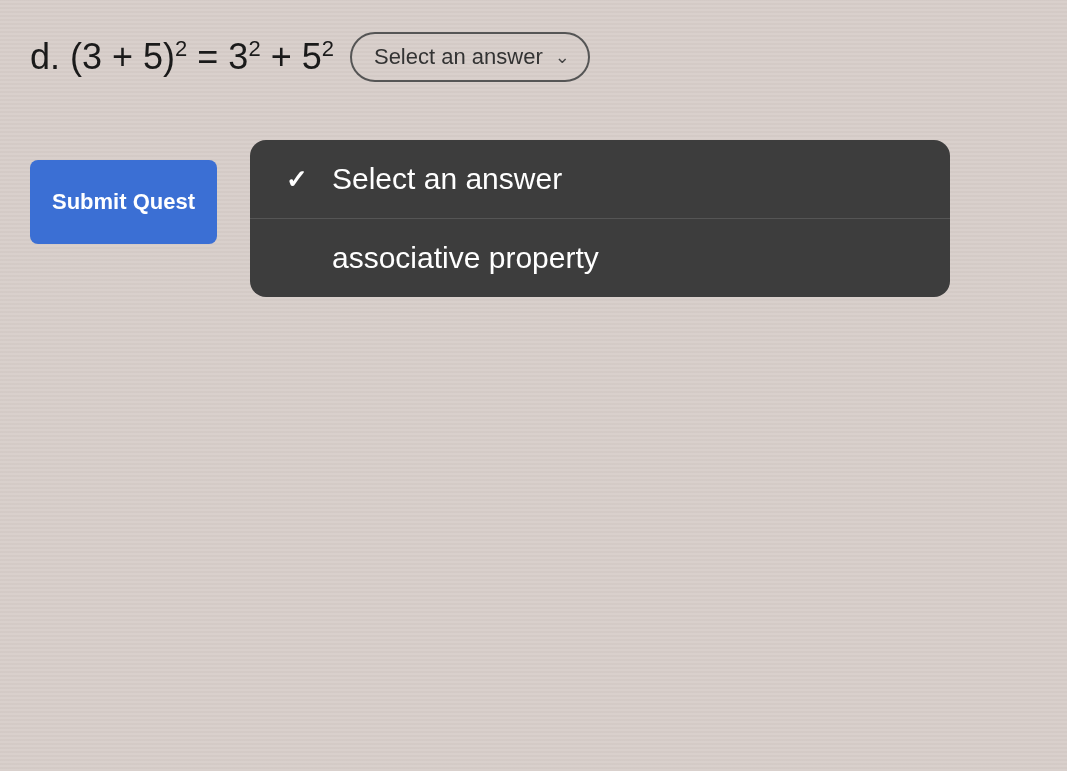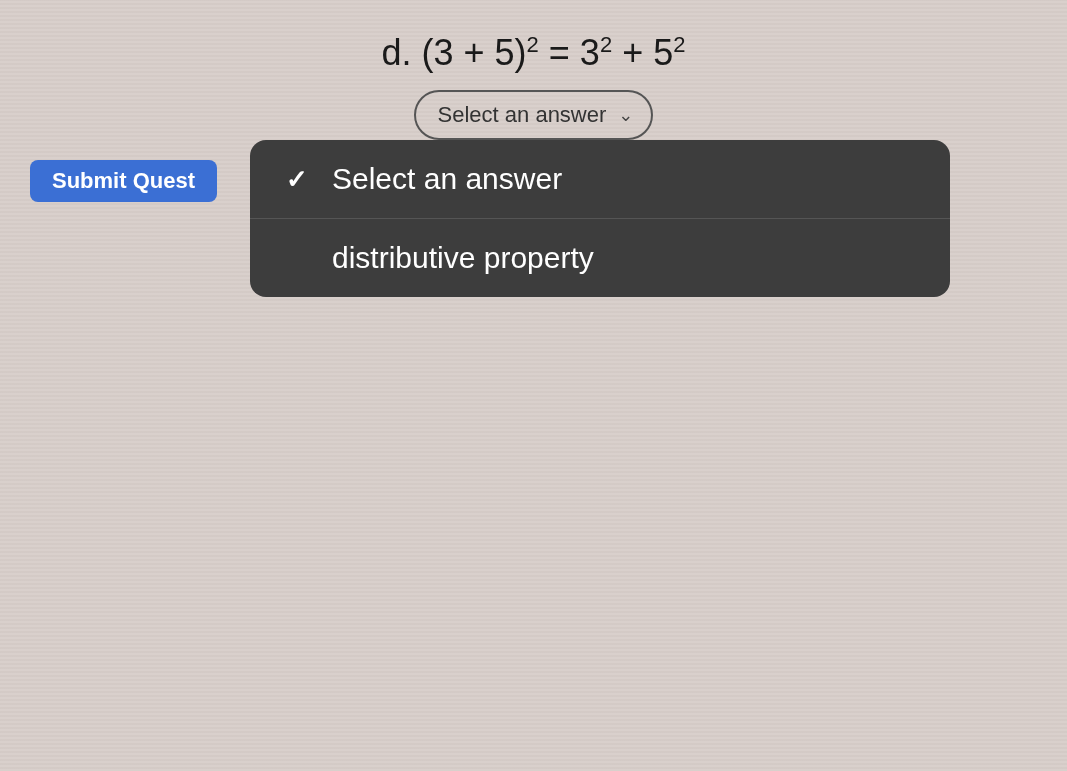--- a/index.html
+++ b/index.html
@@ -18,21 +18,20 @@
       font-family: -apple-system, BlinkMacSystemFont, 'Segoe UI', Helvetica, Arial, sans-serif;
       position: relative;
       overflow: hidden;
     }
 
     .question-row {
       display: flex;
       align-items: center;
       padding: 32px 30px 20px 30px;
       gap: 16px;
-      flex-direction: column;
     }
 
     .question-math {
       font-size: 36px;
       font-weight: 500;
       color: #1a1a1a;
       white-space: nowrap;
     }
 
     sup {
@@ -66,21 +65,21 @@
     }
 
     .submit-button {
       position: absolute;
       left: 30px;
       top: 160px;
       background-color: #3b6fd4;
       color: white;
       border: none;
       border-radius: 8px;
-      padding: 8px 22px;
+      padding: 29px 22px;
       font-size: 22px;
       font-weight: 600;
       cursor: pointer;
       white-space: nowrap;
     }
 
     .dropdown-menu {
       position: absolute;
       left: 250px;
       top: 140px;
@@ -148,16 +147,16 @@
   <div class="dropdown-item selected">
     <span class="check-icon">✓</span>
     <span class="dropdown-item-label">Select an answer</span>
   </div>
 
 
 
 
   <div class="dropdown-item">
     <span class="no-check"></span>
-    <span class="dropdown-item-label">distributive property</span>
+    <span class="dropdown-item-label">associative property</span>
   </div>
 
 </div>
 
 </body></html>

